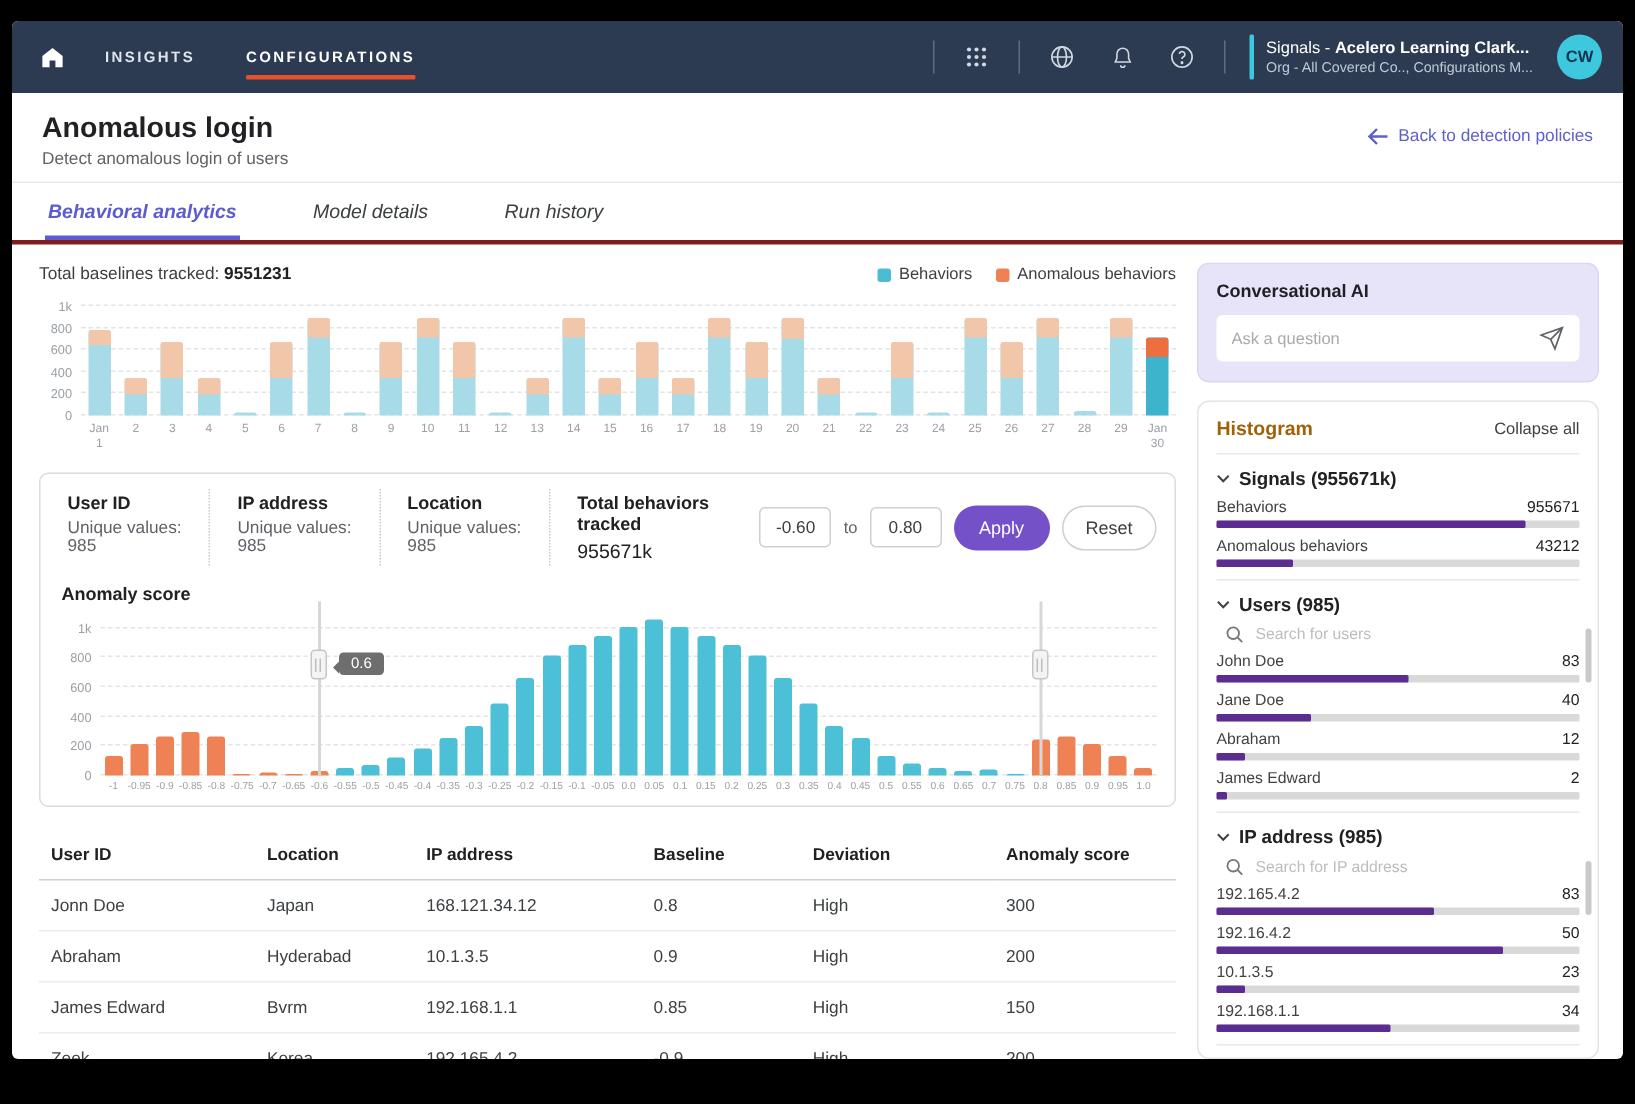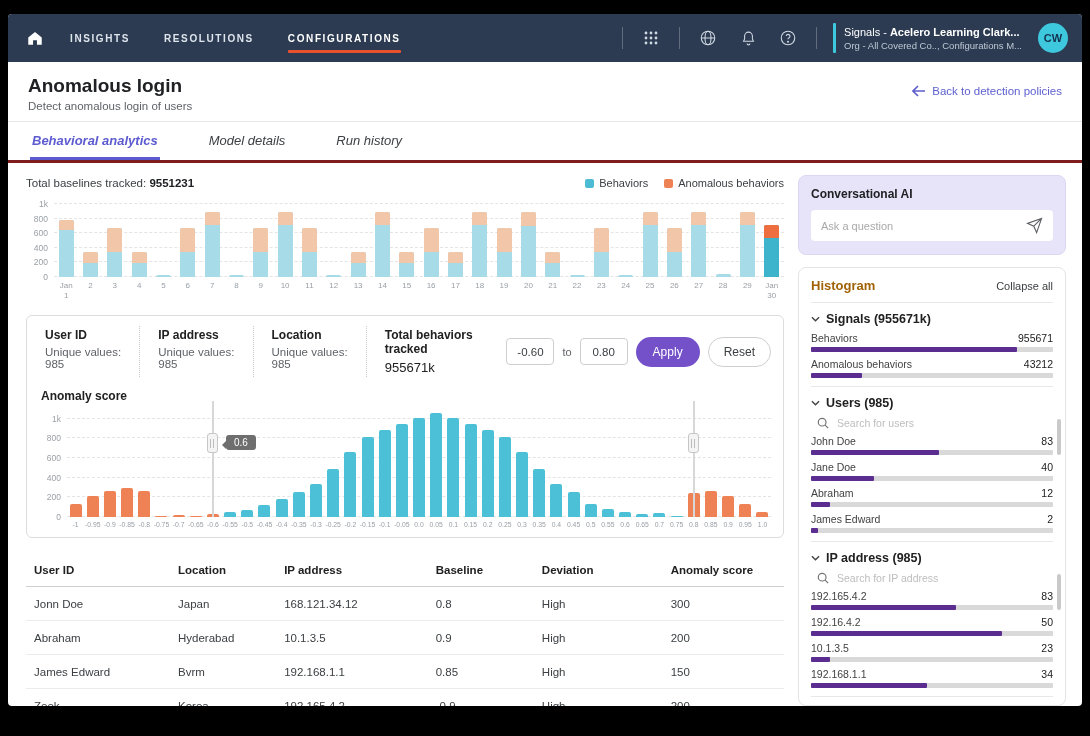--- a/index.html
+++ b/index.html
@@ -112,21 +112,20 @@
 <div class="app">
 
   <nav class="topbar">
     <span class="home-btn">
       <svg width="18" height="18" viewBox="0 0 24 24">
           <path d="M3 11.2 12 4l9 7.2V21h-6.4v-6h-5.2v6H3z" fill="#fff"></path>
         </svg>
     </span>
     <div class="nav-items" id="navItems">
         <a class="nav-item">INSIGHTS</a>
-        <a class="nav-item">RESOLUTIONS</a>
         <a class="nav-item active">CONFIGURATIONS</a>
       </div>
     <div class="topbar-right">
       <span class="tb-sep"></span>
       <span class="tb-icon">
         <svg width="16" height="16" viewBox="0 0 16 16" fill="#cfd8e3">
             <circle cx="3" cy="3" r="1.4"></circle>
             <circle cx="8" cy="3" r="1.4"></circle>
             <circle cx="13" cy="3" r="1.4"></circle>
             <circle cx="3" cy="8" r="1.4"></circle>

